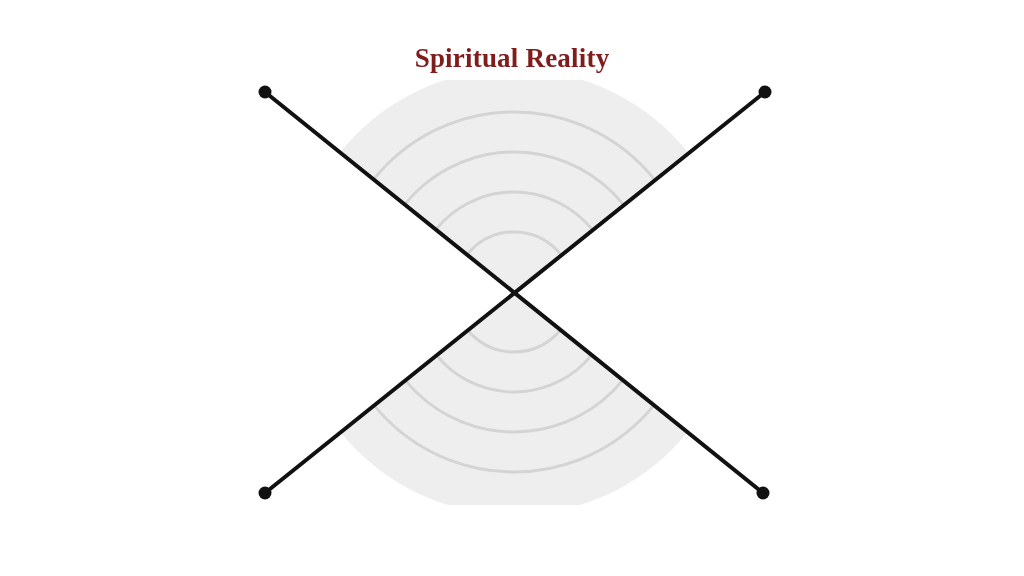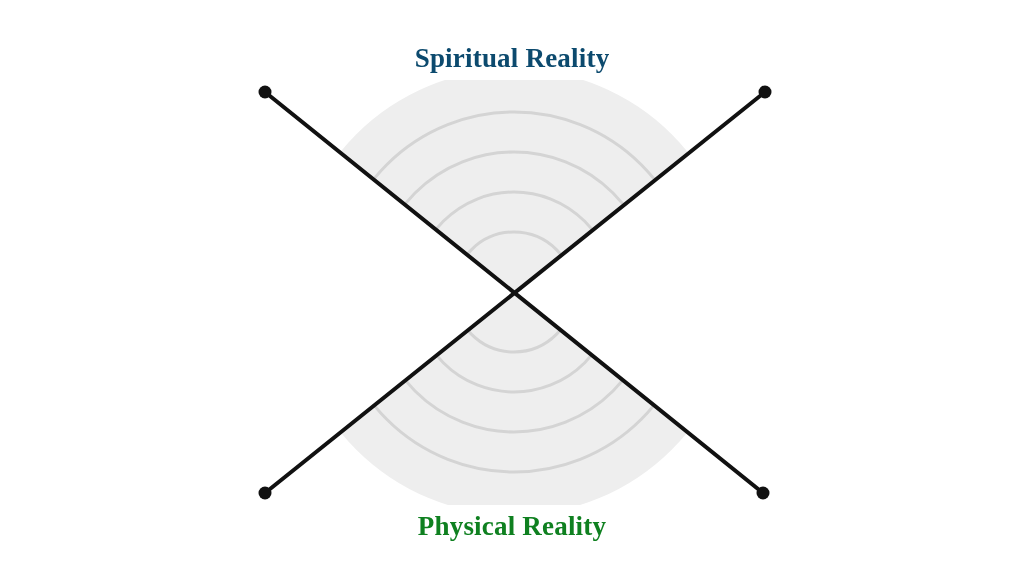--- a/index.html
+++ b/index.html
@@ -34,21 +34,21 @@
     text-align: center;
     font-family: "Liberation Serif", "DejaVu Serif", serif;
     font-weight: bold;
     font-size: 27px;
     letter-spacing: 0.2px;
     white-space: nowrap;
     user-select: none;
   }
   #label-top {
     top: 43px;
-    color: #0c4a6e;
+    color: #7f1d1d;
   }
   #label-bottom {
     top: 511px;
     color: #0f8020;
   }
 </style>
 </head>
 <body>
 
 <div id="stage">
@@ -91,15 +91,14 @@
     <line x1="765" y1="92" x2="265" y2="493" stroke="#111111" stroke-width="4" stroke-linecap="round"></line>
 
     <circle cx="265" cy="92" r="6.5" fill="#111111"></circle>
     <circle cx="765" cy="92" r="6.5" fill="#111111"></circle>
     <circle cx="265" cy="493" r="6.5" fill="#111111"></circle>
     <circle cx="763" cy="493" r="6.5" fill="#111111"></circle>
   </svg>
 
   <div class="label" id="label-top">Spiritual Reality</div>
 
-  <div class="label" id="label-bottom">Physical Reality</div>
 
 </div>
 
 </body></html>

